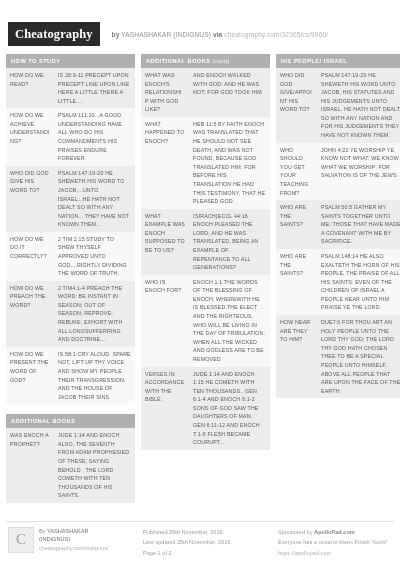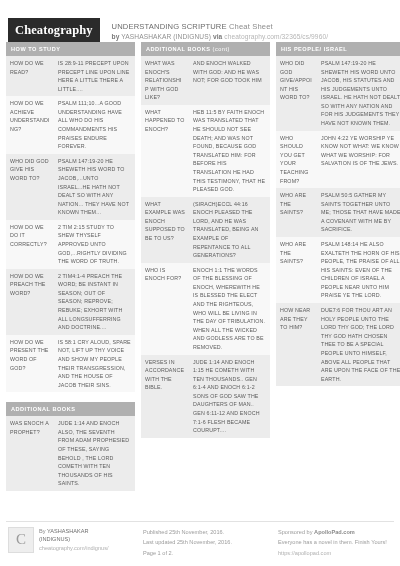--- a/index.html
+++ b/index.html
@@ -19,23 +19,23 @@
     width: 400px;
     height: 566px;
     box-sizing: border-box;
     padding: 0;
     position: relative;
   }
 
   
   .header {
     display: flex;
-    align-items: flex-end;
+    align-items: center;
     padding: 14px 8px 0 8px;
-    height: 42px;
+    height: 54px;
     box-sizing: border-box;
   }
   .logo-box {
     background: #2b2b2b;
     color: #ffffff;
     font-family: "Liberation Serif", serif;
     font-size: 12.5px;
     font-weight: bold;
     padding: 6px 7px 6px 7px;
     line-height: 1;
@@ -184,23 +184,20 @@
   .foot-url { color: #b0b0b0; }
 </style>
 </head>
 <body>
 
 <div class="page">
 
   <div class="header">
     <div class="logo-box">Cheatography</div>
     <div class="header-text">
-      <div class="title-line">
-        <span class="title-main">UNDERSTANDING SCRIPTURE</span><span> Cheat Sheet</span>
-      </div>
       <div class="byline">
         <b>by</b>
         <span class="author">YASHASHAKAR (INDIGNUS)</span>
         <span class="via">via</span>
         <span class="url">cheatography.com/32365/cs/9960/</span>
       </div>
     </div>
   </div>
 
   <div class="columns">

